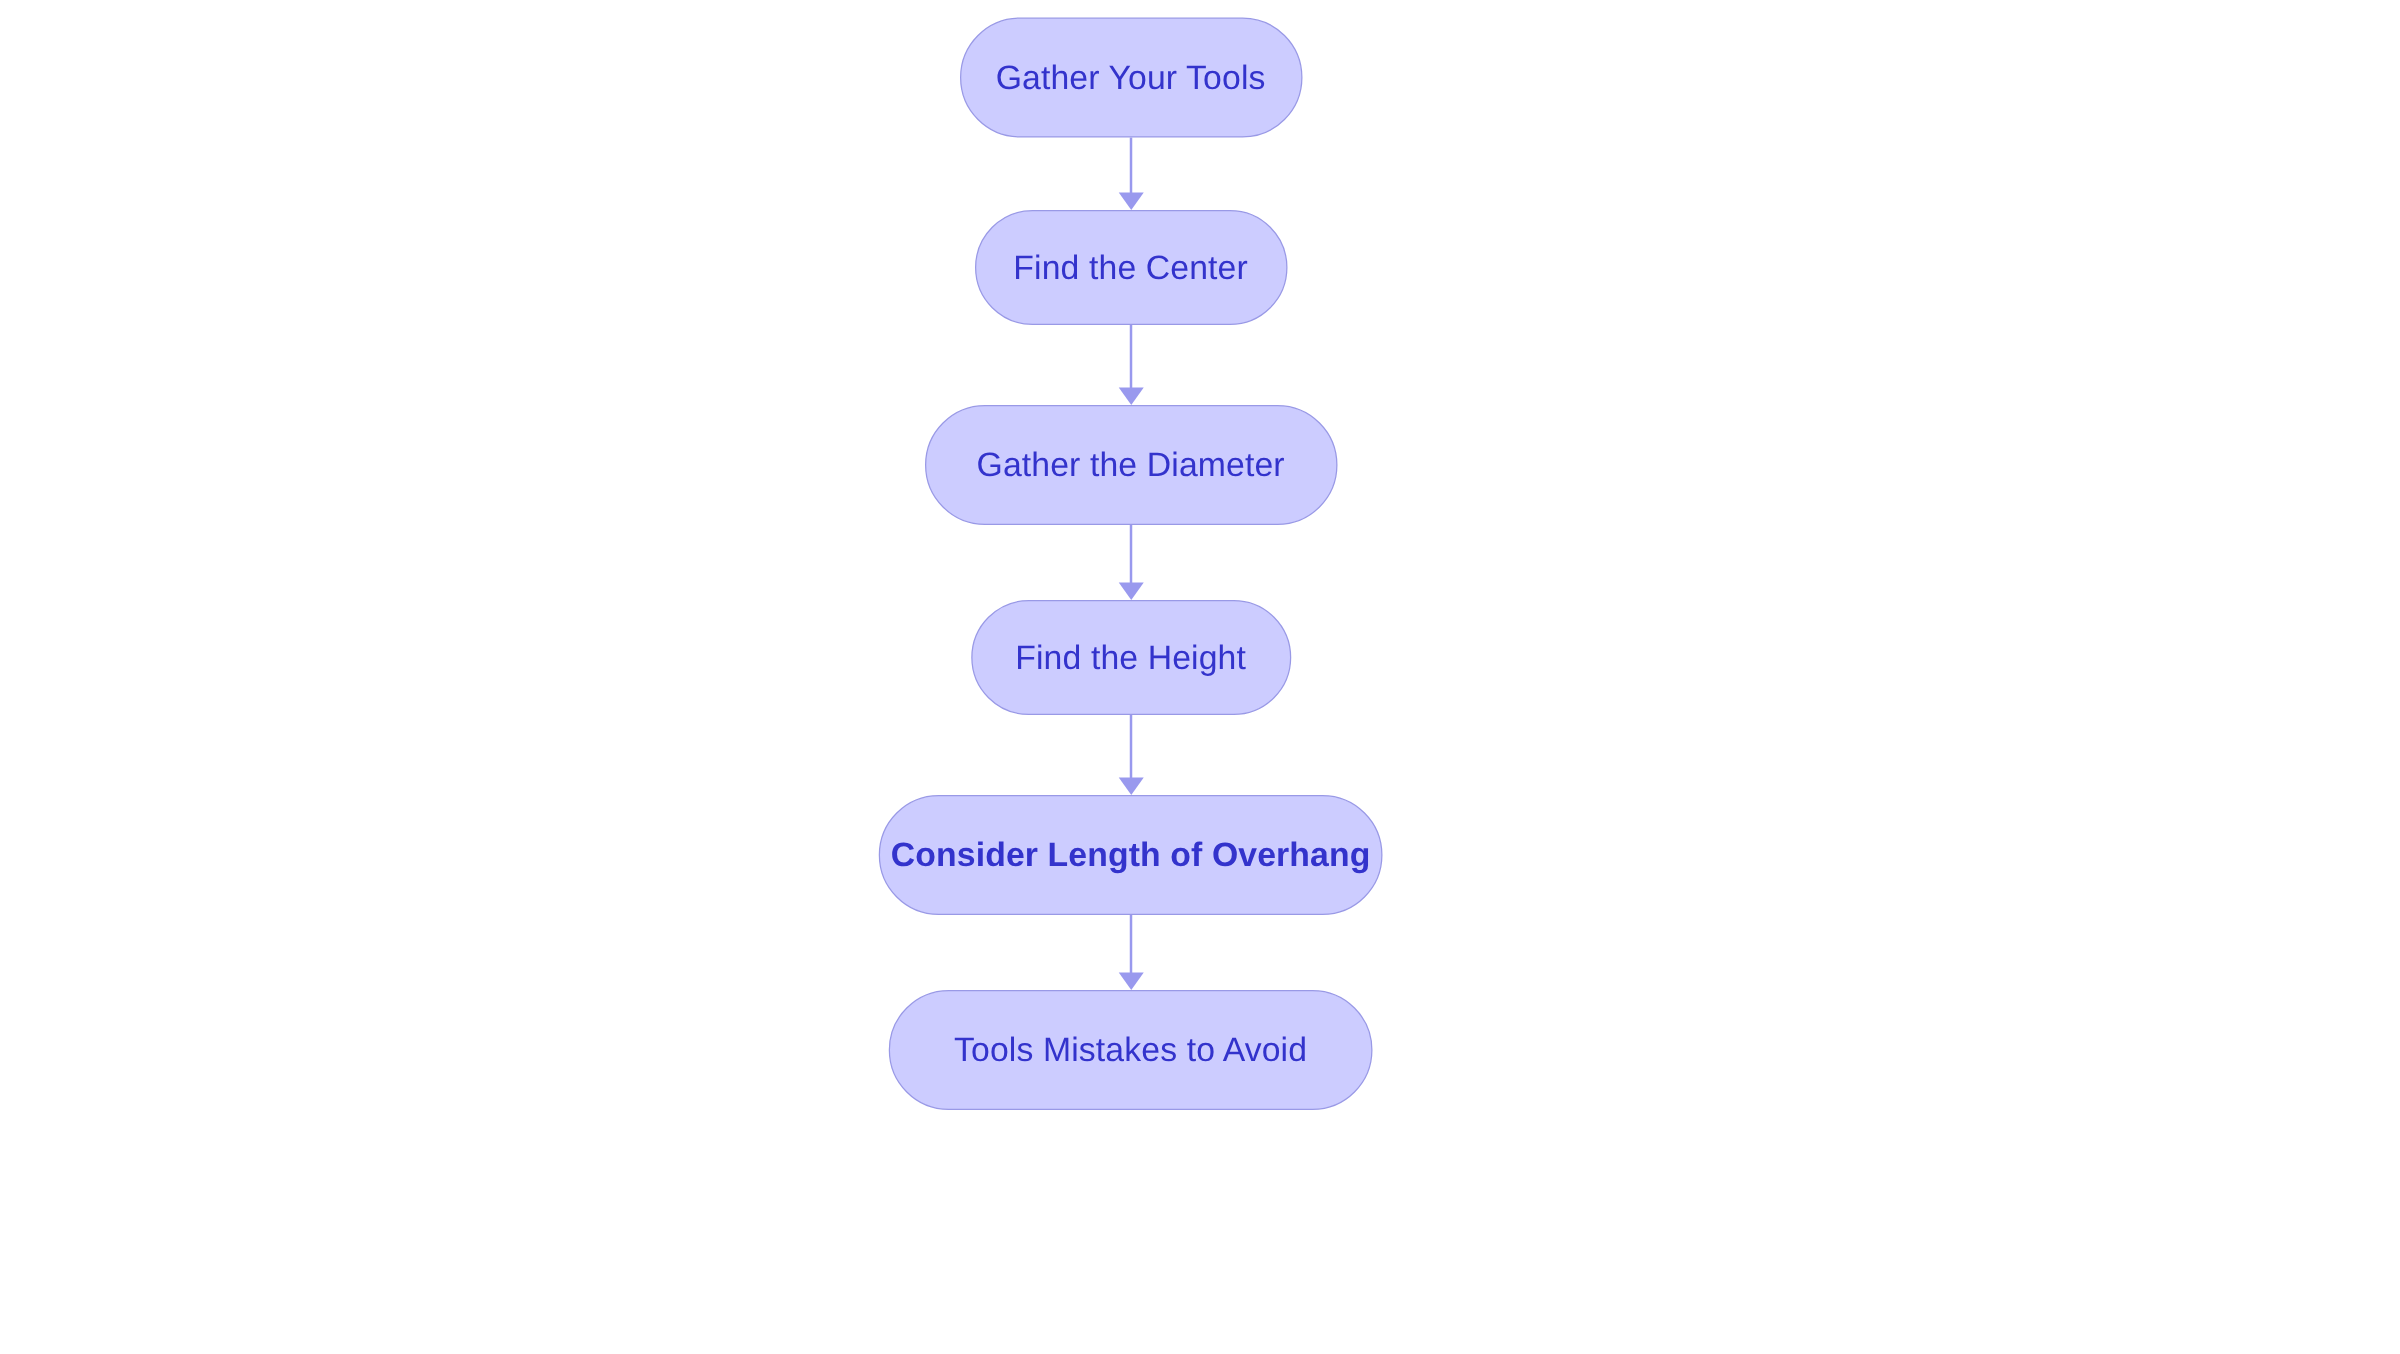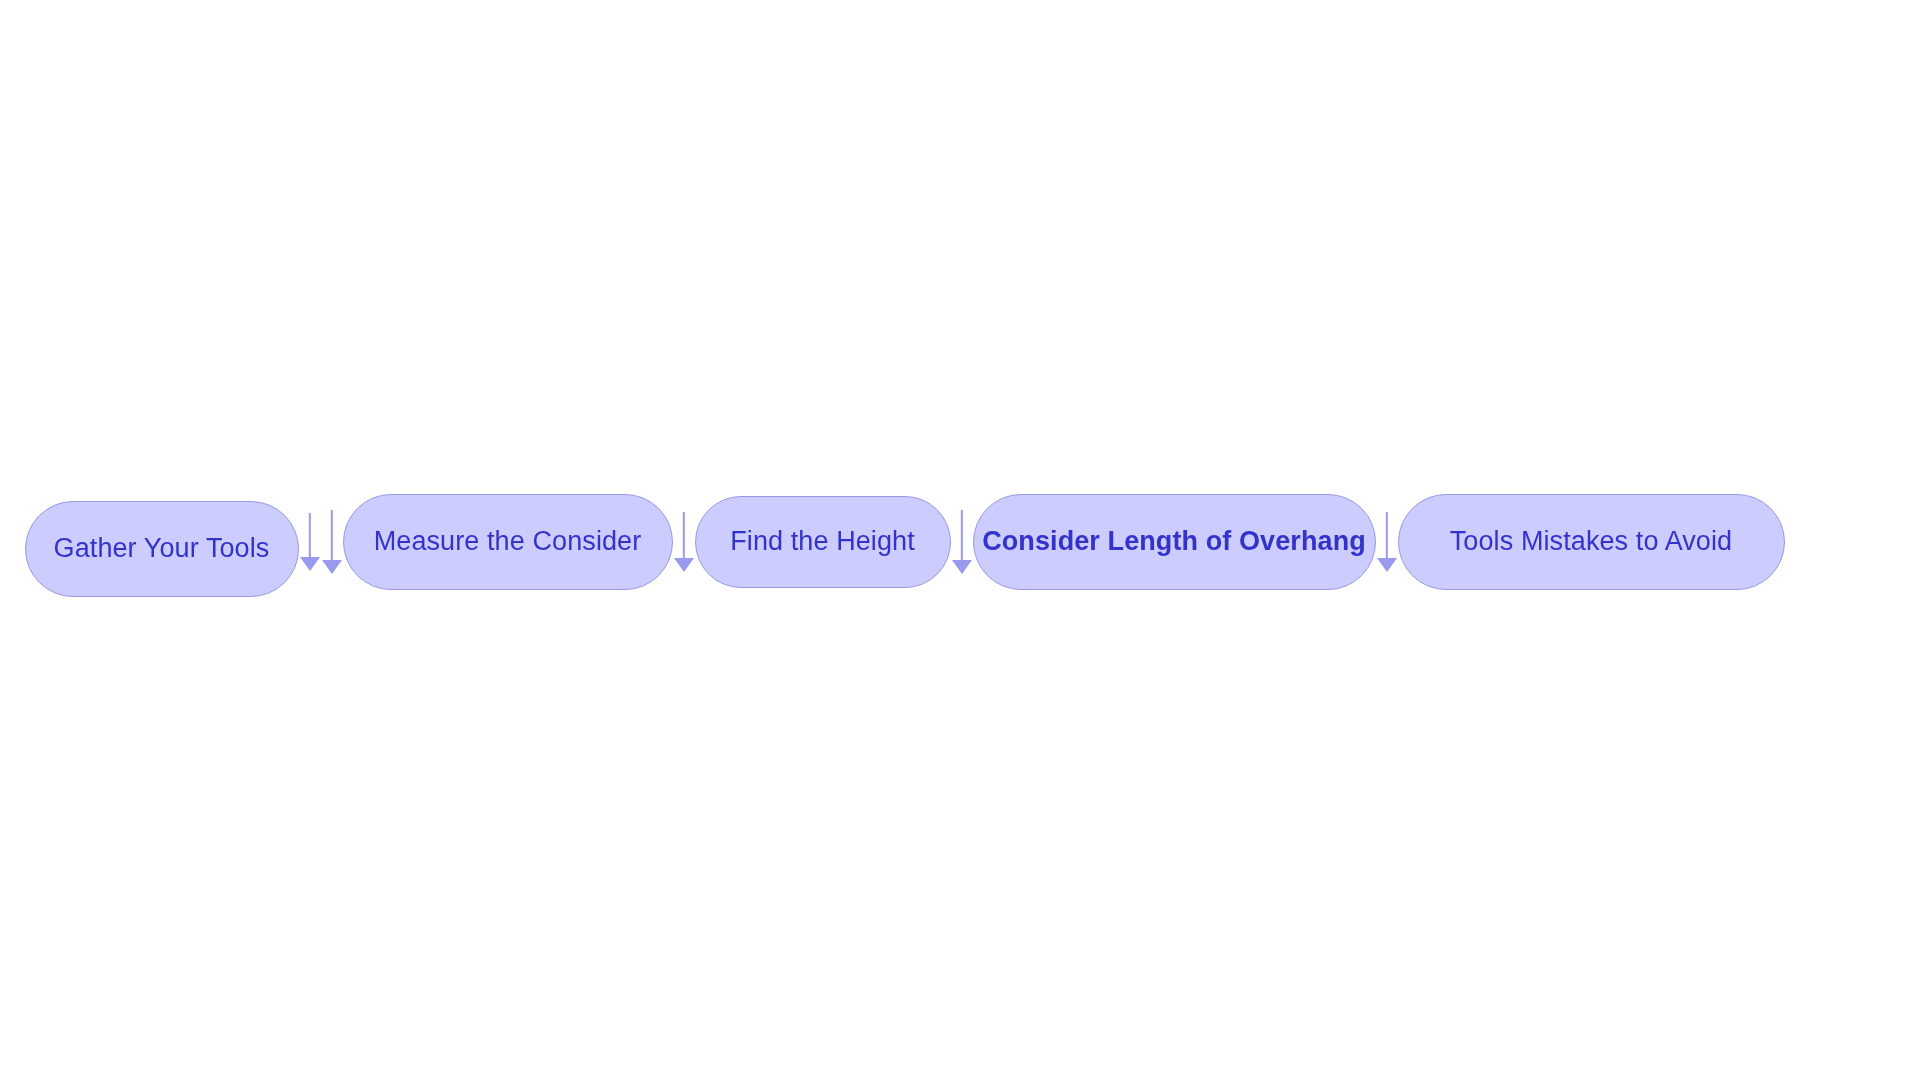--- a/index.html
+++ b/index.html
@@ -21,23 +21,22 @@
     background: #ffffff;
   }
 
   #flow-column {
     position: absolute;
     left: 0;
     top: 0;
     width: 1809px;
     height: 1083px;
     display: flex;
-    flex-direction: row;
+    flex-direction: column;
     align-items: center;
-    justify-content: center;
   }
 
   .flow-node {
     box-sizing: border-box;
     background: #ccccff;
     border: 1.6px solid #9999e6;
     border-radius: 999px;
     color: #3333cc;
     font-family: "Liberation Sans", sans-serif;
     font-size: 27px;
@@ -101,28 +100,31 @@
 
     <div class="flow-node node-1">
       <span>Gather Your Tools</span>
     </div>
 
     <div class="flow-connector conn-1">
       <span class="conn-line"></span>
       <span class="conn-head"></span>
     </div>
 
+    <div class="flow-node node-2">
+      <span>Find the Center</span>
+    </div>
 
     <div class="flow-connector conn-2">
       <span class="conn-line"></span>
       <span class="conn-head"></span>
     </div>
 
     <div class="flow-node node-3">
-      <span>Measure the Consider</span>
+      <span>Gather the Diameter</span>
     </div>
 
     <div class="flow-connector conn-3">
       <span class="conn-line"></span>
       <span class="conn-head"></span>
     </div>
 
     <div class="flow-node node-4">
       <span>Find the Height</span>
     </div>

